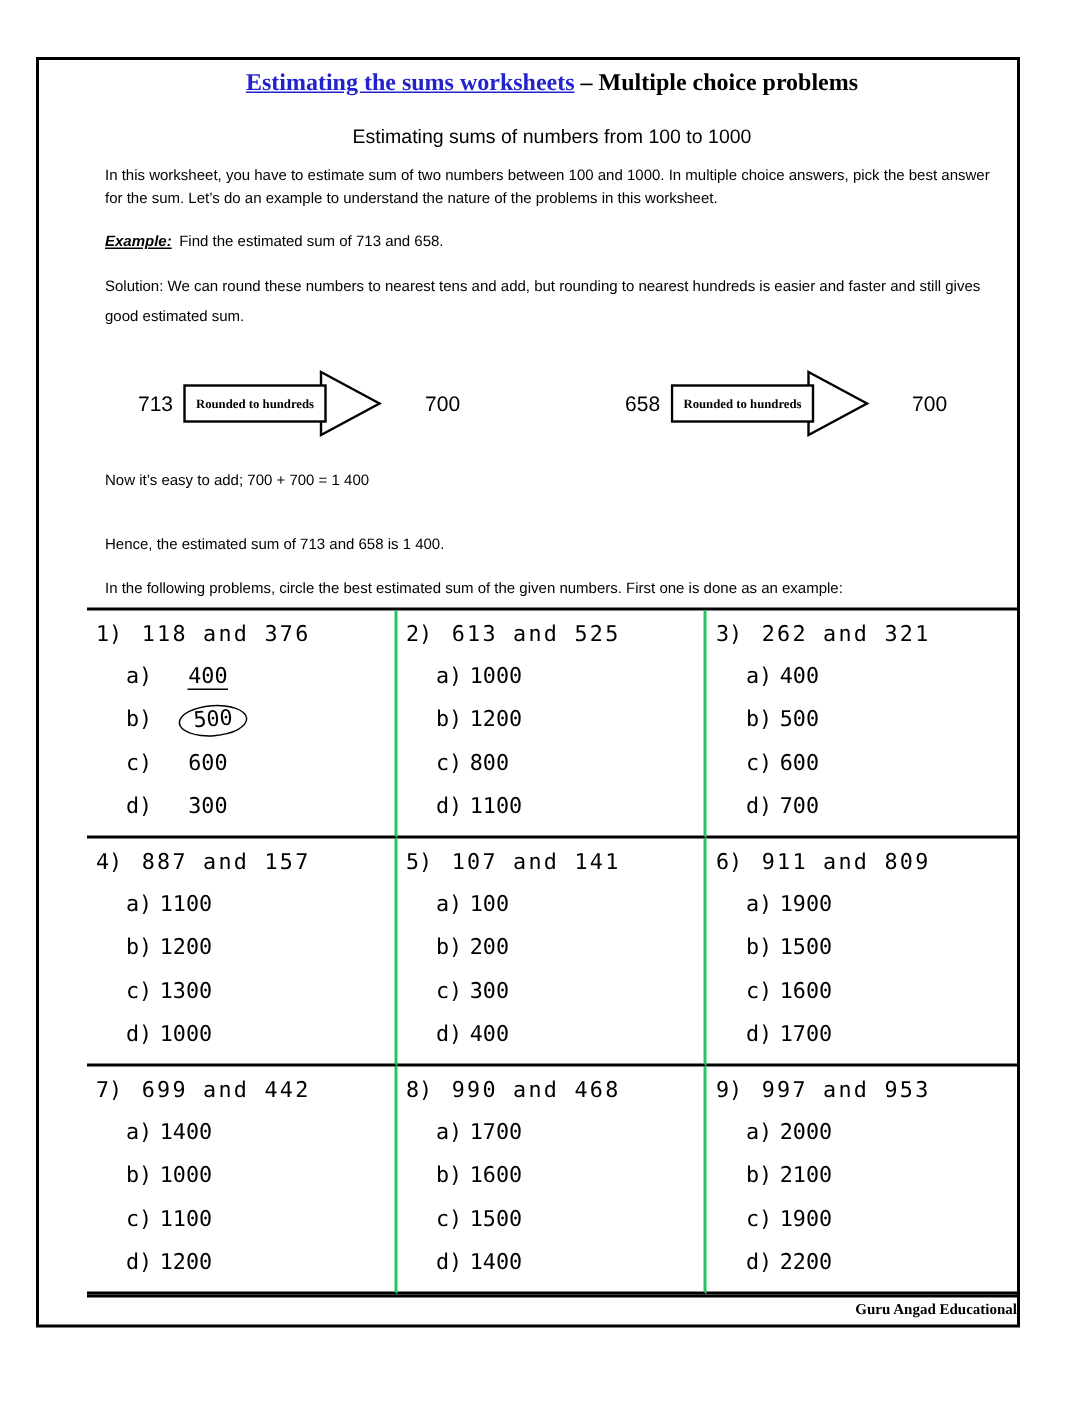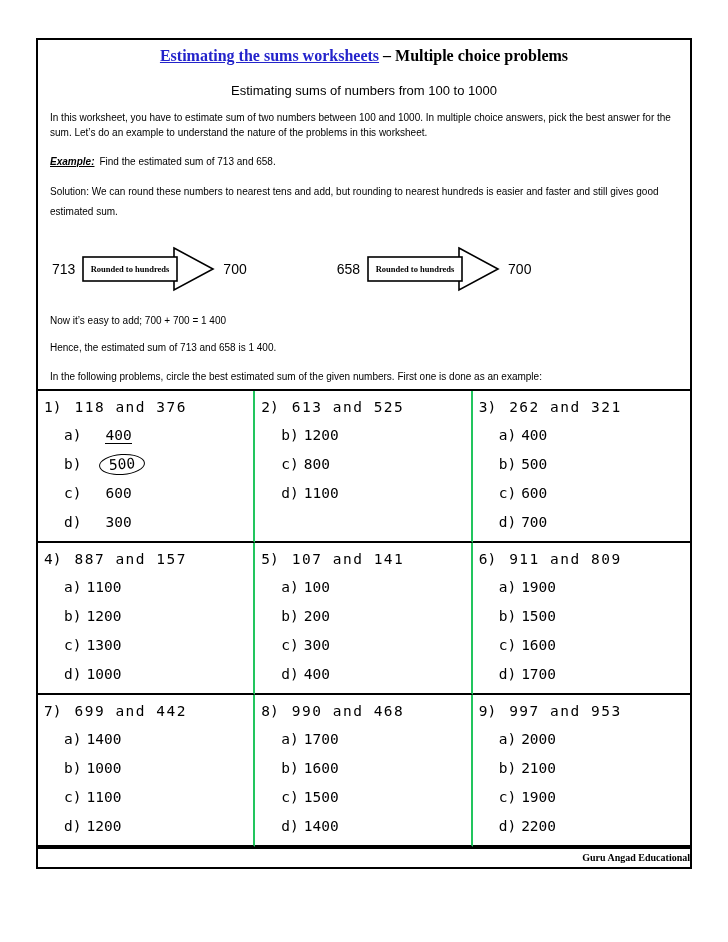--- a/index.html
+++ b/index.html
@@ -1,21 +1,21 @@
 <!DOCTYPE html>
 <html><head>
 <meta charset="utf-8">
 <style>
   * { margin: 0; padding: 0; box-sizing: border-box; }
   html, body { width: 728px; height: 942px; background: #ffffff; overflow: hidden; }
   body { font-family: "Liberation Sans", sans-serif; color: #000; }
 
   .page {
-    position: absolute; left: 36px; top: 38px; width: 656px;
-    border: 2px solid #000; background: #fff;
+    position: absolute; left: 24px; top: 38px; width: 656px;
+    border: 2px solid #000; background: #fff; padding-left: 32px;
   }
 
   .top { padding: 6px 12px 0 12px; }
 
   .title-line {
     text-align: center; font-family: "Liberation Serif", serif;
     font-weight: bold; font-size: 16px; line-height: 20px;
   }
   .title-link { color: #2323cb; text-decoration: underline; cursor: pointer; }
 
@@ -25,25 +25,25 @@
   }
 
   p { font-size: 10px; line-height: 1.45; }
   .intro { margin-top: 11px; }
   .example-line { margin-top: 15px; }
   .example-label { font-weight: bold; font-style: italic; text-decoration: underline; margin-right: 5px; }
   .solution { margin-top: 12px; line-height: 2.0; }
 
   .rounding-row { display: flex; align-items: center; margin: 24px 0 0 2px; gap: 26px; }
   .round-group { display: flex; align-items: center; gap: 7px; font-size: 14px; }
-  .round-num { font-size: 14px; }
+  .round-num { font-size: 14px; margin-left: 20px; }
   .arrow-svg { display: block; }
 
   .add-line { margin-top: 22px; }
-  .hence-line { margin-top: 13px; }
+  .hence-line { margin-top: 29px; }
   .instructions { margin-top: 14px; margin-bottom: 5px; }
 
   .grid {
     display: grid; grid-template-columns: repeat(3, 1fr);
     border-top: 2px solid #000;
     font-family: "DejaVu Sans Mono", monospace;
   }
   .cell {
     border-right: 2px solid #22c55e; border-bottom: 2px solid #000;
     padding: 3px 4px 4px 6px; min-height: 147px;
@@ -124,20 +124,21 @@
   <div class="grid" id="problems-grid">
       <div class="cell">
         <div class="phead"><span>1)</span><span class="q">118 and 376</span></div>
         <div class="opt"><span>a)</span><span class="val underlined">400</span></div>
         <div class="opt"><span>b)</span><span class="val circled">500</span></div>
         <div class="opt"><span>c)</span><span class="val">600</span></div>
         <div class="opt"><span>d)</span><span class="val">300</span></div>
       </div>
       <div class="cell">
         <div class="phead"><span>2)</span><span class="q">613 and 525</span></div>
+        <div class="opt"><span>a)</span><span class="val">1000</span></div>
         <div class="opt"><span>b)</span><span class="val">1200</span></div>
         <div class="opt"><span>c)</span><span class="val">800</span></div>
         <div class="opt"><span>d)</span><span class="val">1100</span></div>
       </div>
       <div class="cell">
         <div class="phead"><span>3)</span><span class="q">262 and 321</span></div>
         <div class="opt"><span>a)</span><span class="val">400</span></div>
         <div class="opt"><span>b)</span><span class="val">500</span></div>
         <div class="opt"><span>c)</span><span class="val">600</span></div>
         <div class="opt"><span>d)</span><span class="val">700</span></div>

